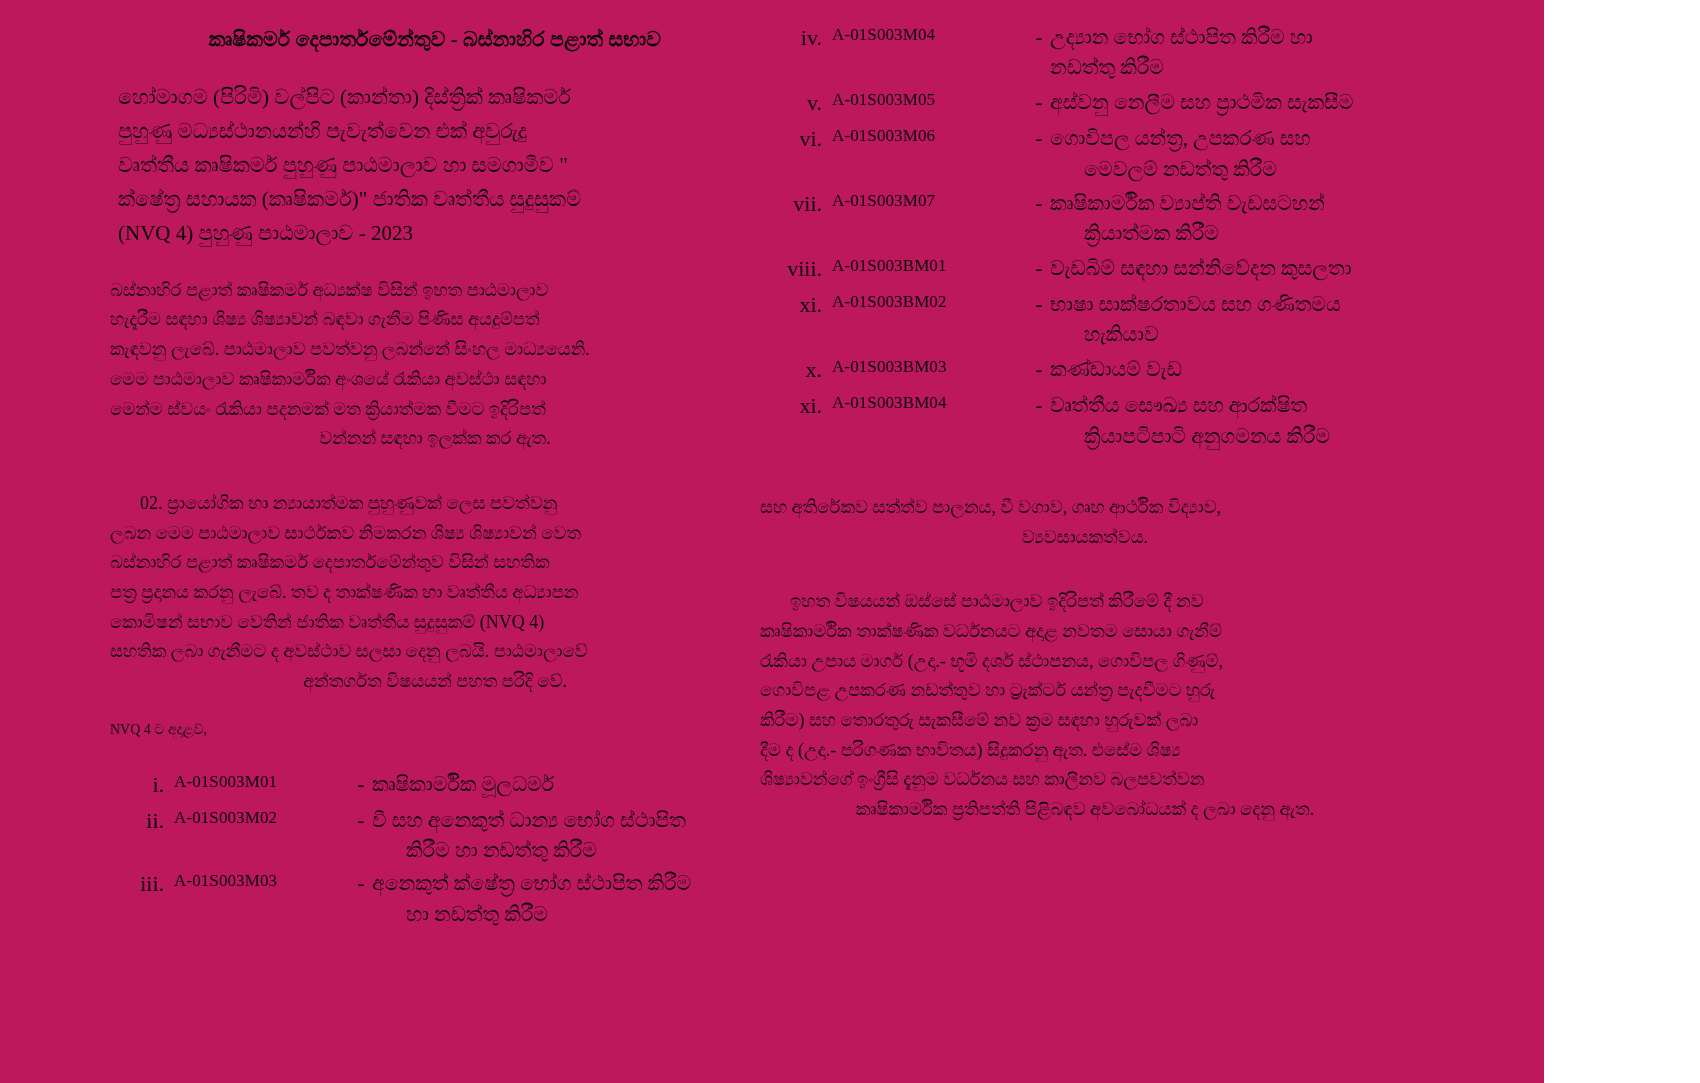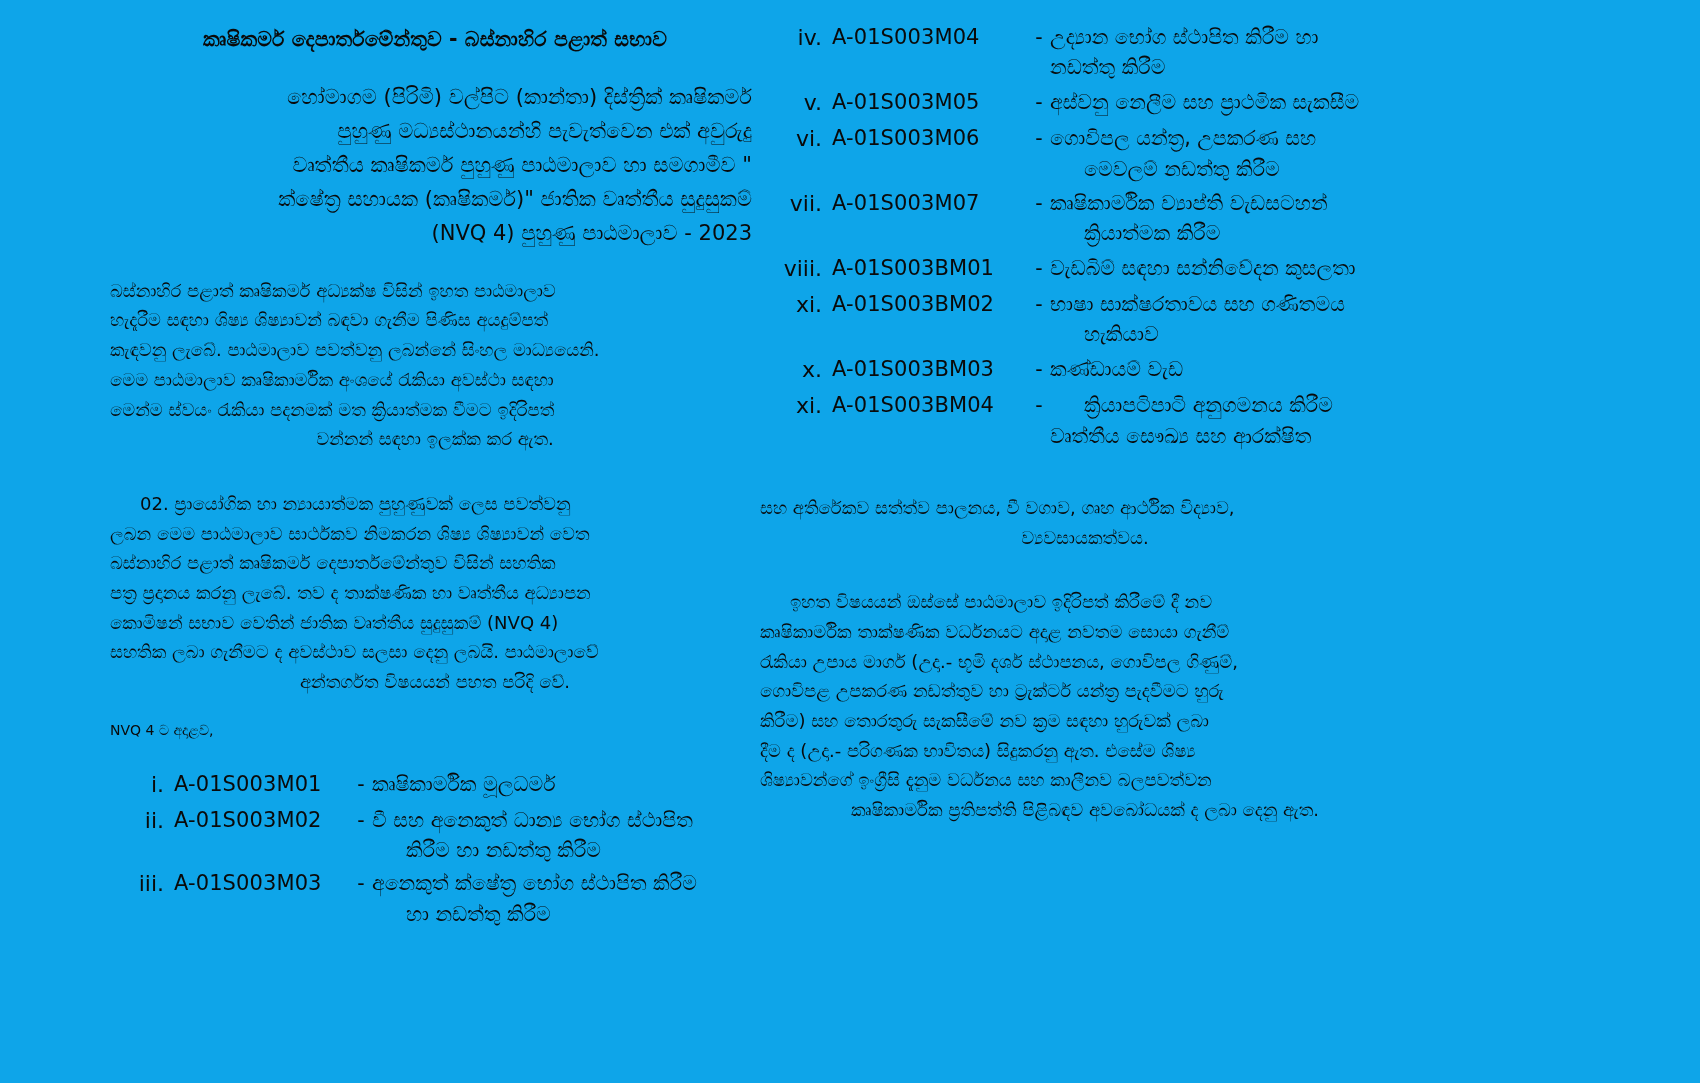--- a/index.html
+++ b/index.html
@@ -10,24 +10,25 @@
   }
   body {
     width: 1700px;
     height: 1083px;
     font-family: "DejaVu Sans", sans-serif;
     color: #0a0a0a;
     overflow: hidden;
   }
   .page {
     position: relative;
-    width: 1700px;
+    width: 1544px;
     height: 1083px;
-    background: #0ea5e9;
+    background: #be185d;
     box-sizing: border-box;
+    font-family: Liberation Serif, serif;
   }
   .column {
     position: absolute;
     top: 0;
     box-sizing: border-box;
   }
   .col-left {
     left: 110px;
     width: 650px;
     padding-top: 26px;
@@ -42,21 +43,21 @@
   .doc-title {
     text-align: center;
     font-weight: bold;
     font-size: 20.5px;
     line-height: 1.35;
     letter-spacing: 0.1px;
     margin: 0 0 26px 0;
     padding: 0 4px;
   }
   .doc-subtitle {
-    text-align: right;
+    text-align: left;
     font-size: 21px;
     line-height: 1.62;
     margin: 0 0 26px 0;
     padding: 0 8px;
   }
   .doc-subtitle .ln {
     display: block;
   }
 
   
@@ -103,21 +104,21 @@
     flex: 0 0 54px;
     text-align: right;
     padding-right: 10px;
     font-size: 22px;
     white-space: nowrap;
   }
   .mi-code {
     flex: 0 0 auto;
     min-width: 176px;
     white-space: nowrap;
-    font-size: 21px;
+    font-size: 17px;
     letter-spacing: 0.1px;
   }
   .mi-dash {
     flex: 0 0 auto;
     width: 22px;
     text-align: center;
   }
   .mi-label {
     flex: 1 1 auto;
     min-width: 0;
@@ -292,22 +293,22 @@
         <span class="mi-label">
           <span class="ln">කණ්ඩායම් වැඩ</span>
         </span>
       </li>
 
       <li class="module-item">
         <span class="mi-num">xi.</span>
         <span class="mi-code">A-01S003BM04</span>
         <span class="mi-dash">-</span>
         <span class="mi-label">
+          <span class="ln sp">වෘත්තීය සෞඛ්‍ය සහ ආරක්ෂිත</span>
           <span class="ln wrap">ක්‍රියාපටිපාටි අනුගමනය කිරීම</span>
-          <span class="ln sp">වෘත්තීය සෞඛ්‍ය සහ ආරක්ෂිත</span>
         </span>
       </li>
 
     </ul>
 
     <div class="para right-after-list">
       <span class="ln">සහ අතිරේකව සත්ත්ව පාලනය, වී වගාව, ගෘහ ආර්ථික විද්‍යාව,</span>
       <span class="ln last">ව්‍යවසායකත්වය.</span>
     </div>
 

